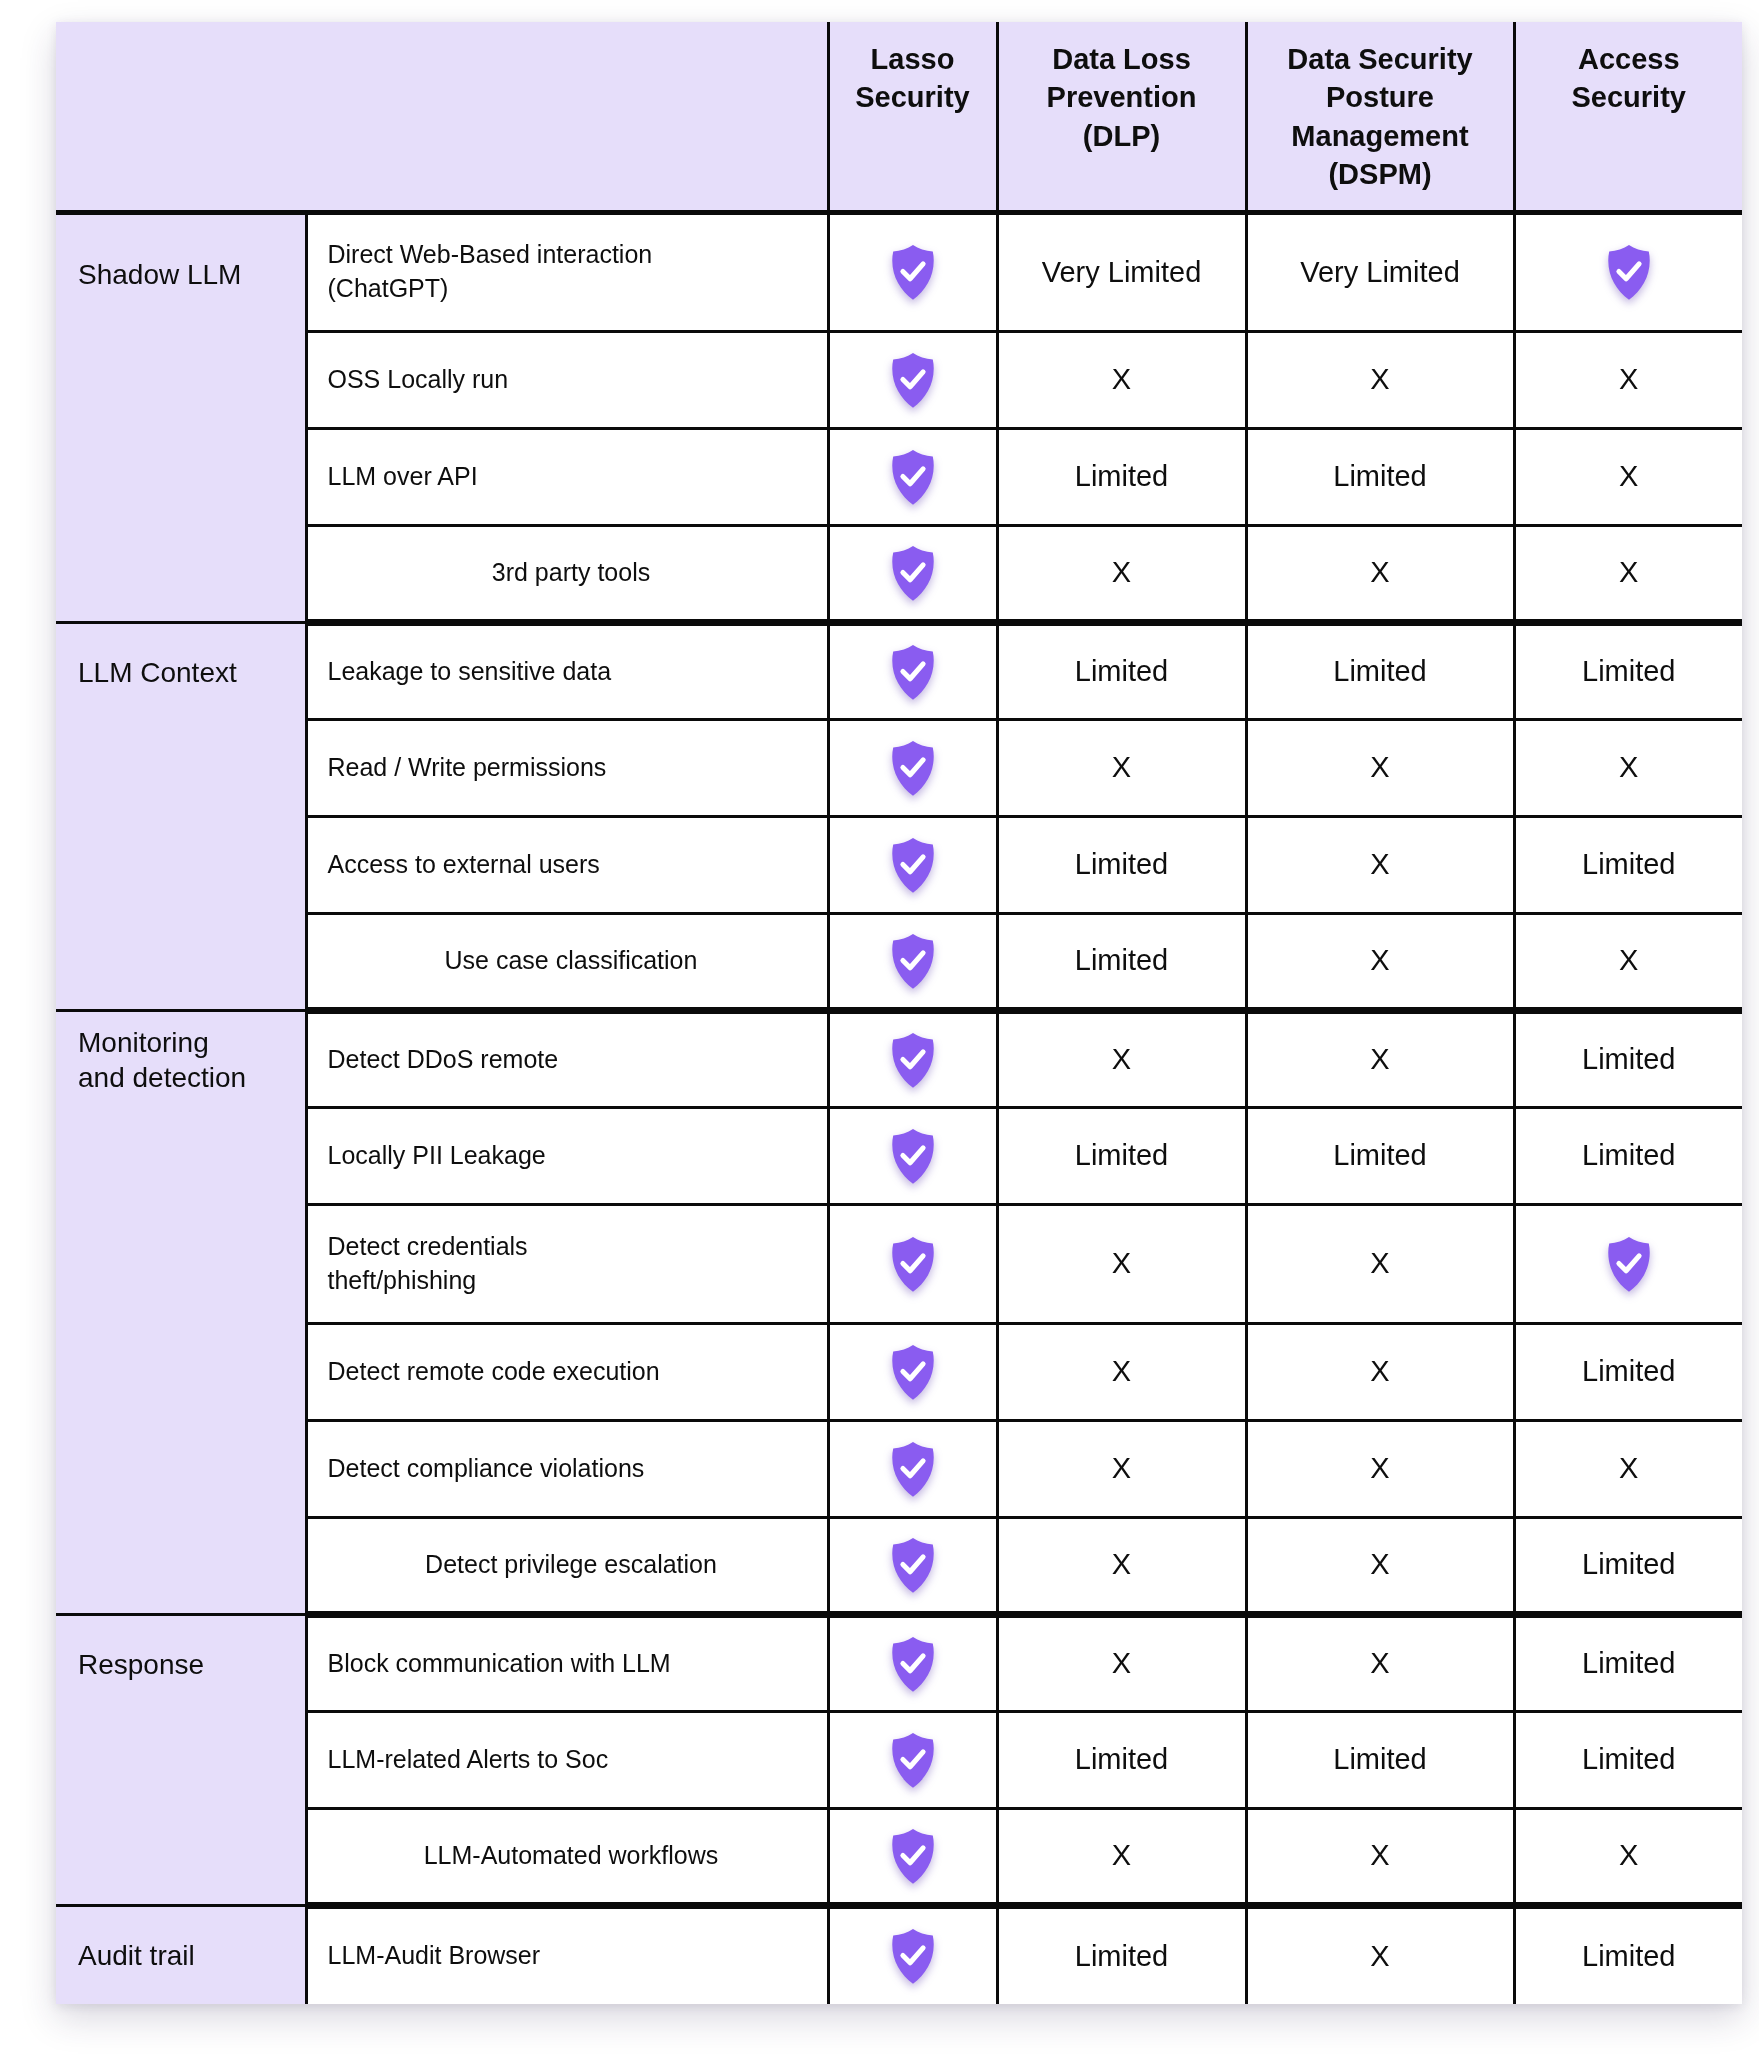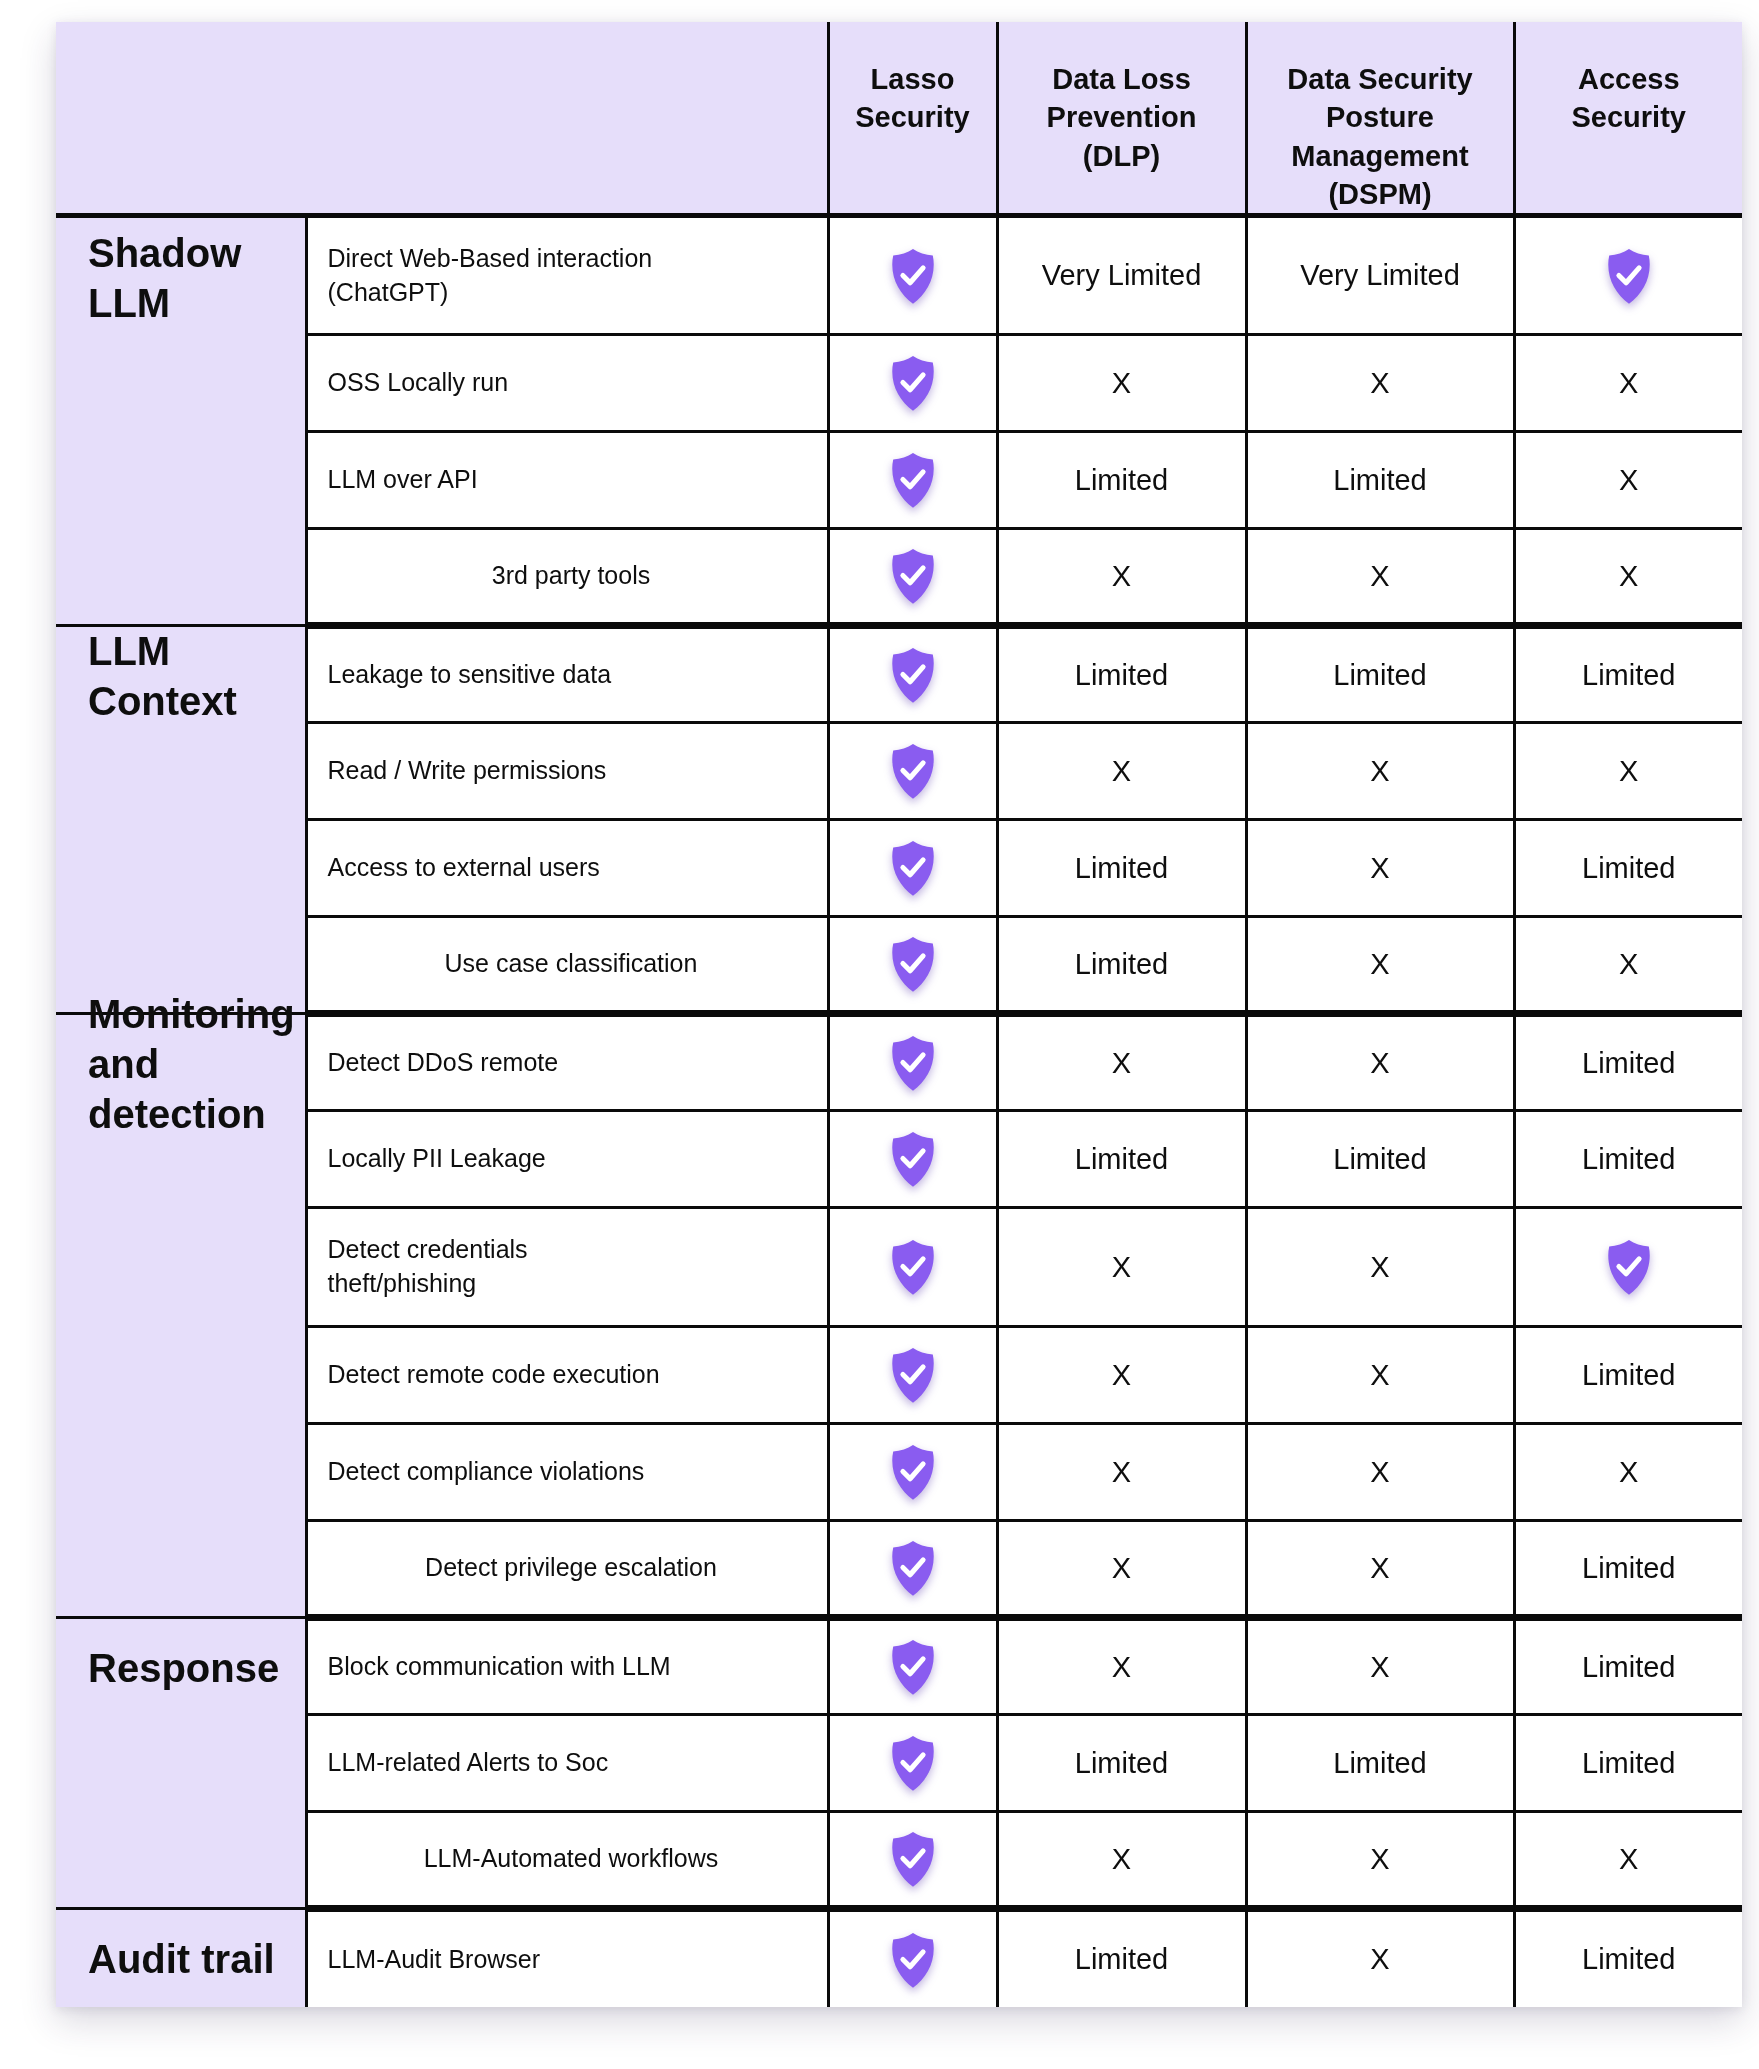--- a/index.html
+++ b/index.html
@@ -21,30 +21,30 @@
   th{border-bottom:5px solid #0a0a0a;}
   tr.body-row td{border-bottom:3px solid #0a0a0a;}
   tr.section-end td{border-bottom:7px solid #0a0a0a;text-align:center;}
   tr.table-end td{border-bottom:none;}
   td.group{border-bottom:7px solid #0a0a0a;}
   td.group.last{border-bottom:none;}
 
   th{
     height:190px;vertical-align:top;text-align:center;
     background:#e6defa;font-weight:bold;font-size:29px;line-height:1.32;
-    padding:38px 10px 0 10px;
+    padding:18px 10px 0 10px;
   }
   th.corner{padding:0;}
   td.group{
     background:#e6defa;vertical-align:top;
   }
   .group-inner{
     display:flex;align-items:center;
-    padding-left:32px;width:199px;
-    font-weight:bold;font-size:40px;line-height:1.25;
+    padding-left:22px;width:199px;
+    font-weight:normal;font-size:28px;line-height:1.25;
     white-space:pre-line;
   }
   .group-inner.h120{height:119px;}
   .group-inner.h97{height:97px;}
   td.feature{
     vertical-align:middle;text-align:left;
     font-size:25px;line-height:1.35;padding-left:20px;padding-right:12px;
     white-space:pre-line;
   }
   td.val{

